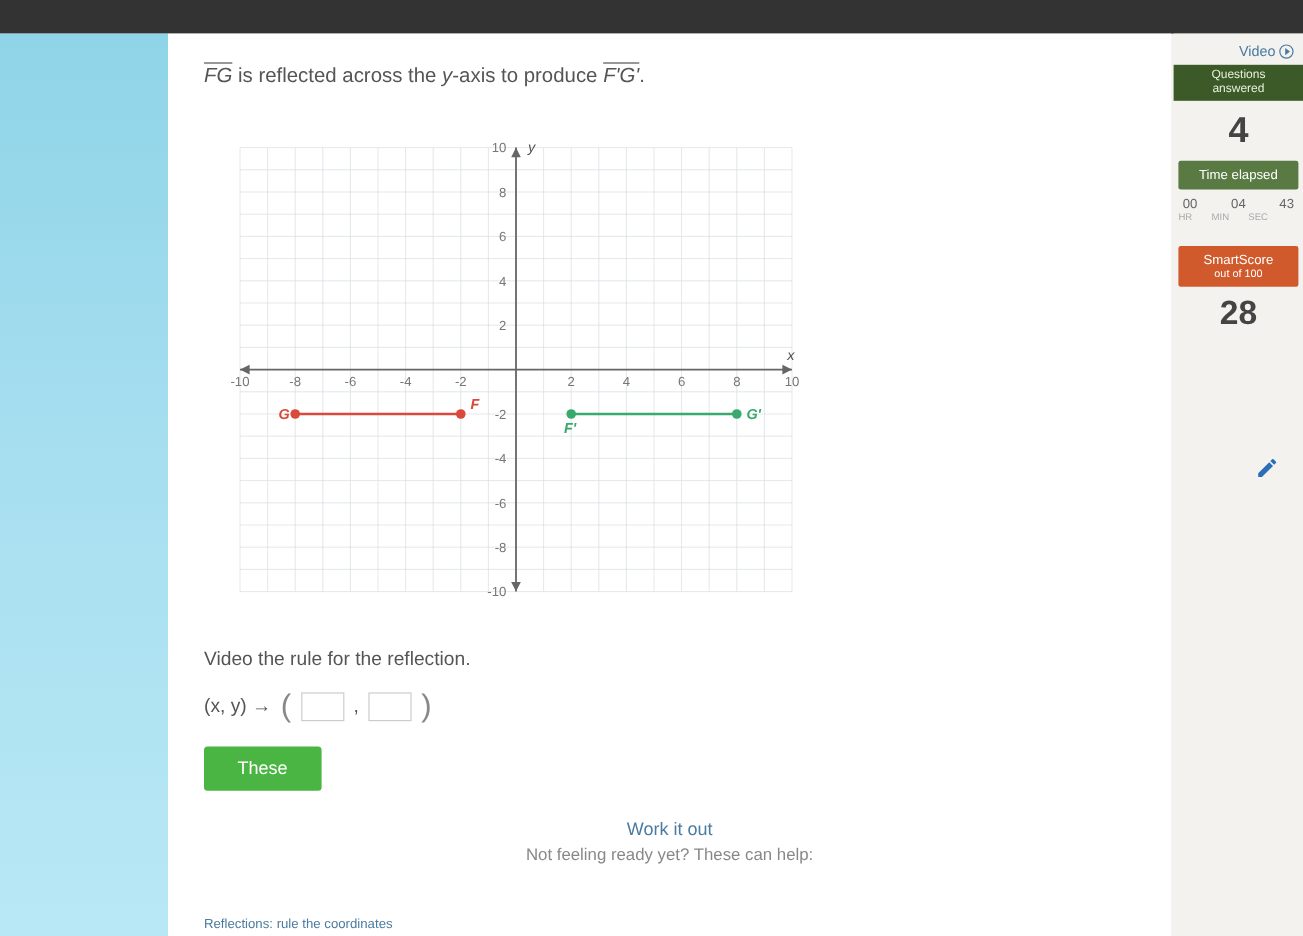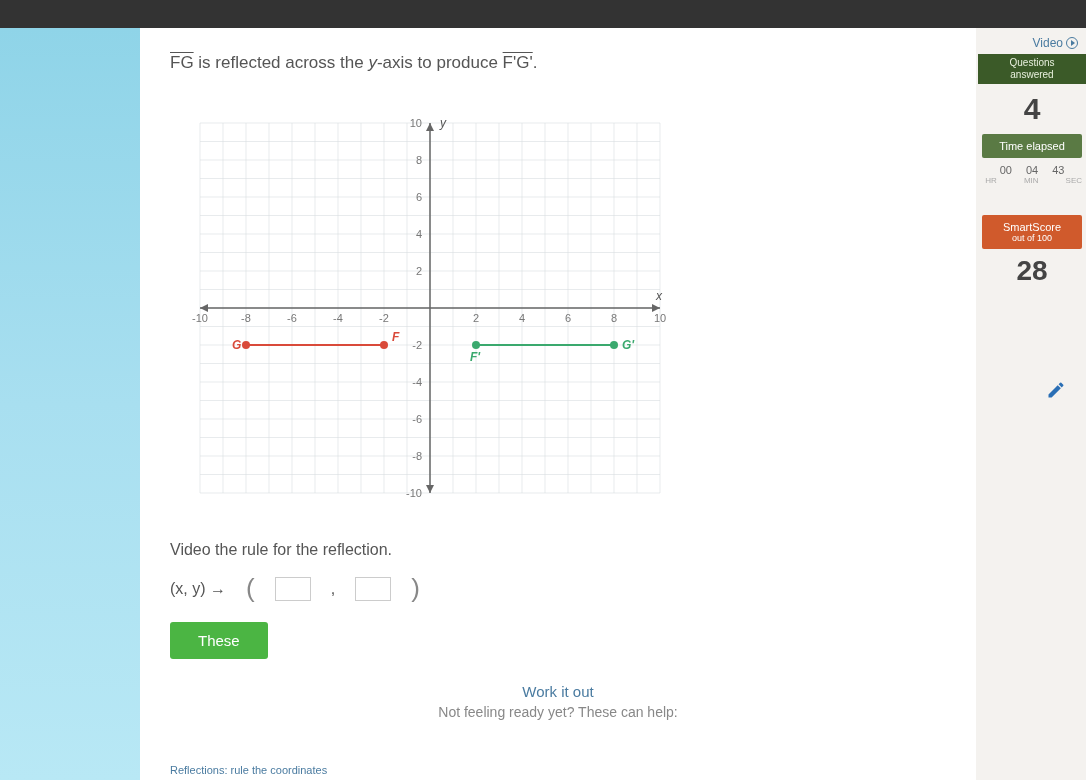--- a/index.html
+++ b/index.html
@@ -1,39 +1,39 @@
 <!DOCTYPE html>
 <html><head>
 <meta charset="utf-8">
 <style>
 *{box-sizing:border-box;margin:0;padding:0}
 body{font-family:Arial,Helvetica,sans-serif;background:#f4f2ef;width:1086px;height:780px;position:relative;overflow:hidden}
 .top-bar{position:absolute;top:0;left:0;right:0;height:28px;background:#333}
 .left-strip{position:absolute;top:28px;left:0;width:140px;height:752px;background:linear-gradient(to bottom,#8fd4e8 0%,#a8dff0 50%,#b8e8f5 100%)}
 .main{position:absolute;top:28px;left:140px;right:110px;bottom:0;background:#fff;padding:25px 30px 0 30px}
 .question{font-size:17px;color:#555;margin-bottom:20px}
-.overline{text-decoration:overline;}
+.overline{text-decoration:overline;font-style:italic}
 .graph-wrap{width:520px;height:430px;position:relative}
 .graph-wrap svg{display:block}
 .prompt{font-size:16px;color:#555;margin-top:18px}
-.rule-row{margin-top:14px;font-size:16px;color:#555;display:flex;align-items:center;gap:20px}
+.rule-row{margin-top:14px;font-size:16px;color:#555;display:flex;align-items:center;gap:8px}
 .rule-row .paren{font-size:26px;color:#888}
 .rule-row input{width:36px;height:24px;border:1px solid #ccc;text-align:center;font-size:14px}
 .submit{margin-top:18px;background:#4bb543;color:#fff;border:none;padding:10px 28px;font-size:15px;border-radius:3px;cursor:pointer}
 .help{text-align:center;margin-top:24px;color:#4a7ba0;font-size:15px}
 .help .sub{color:#888;font-size:14px;margin-top:4px}
 .right{position:absolute;top:28px;right:0;width:108px;height:752px;background:#f4f2ef;padding-top:8px}
 .video-link{font-size:12px;color:#4a7ba0;text-align:right;padding-right:8px;margin-bottom:4px;display:flex;justify-content:flex-end;align-items:center;gap:3px}
 .badge{background:#3b5a28;color:#e8f0dd;font-size:10px;padding:3px 18px;text-align:center;line-height:1.2}
 .big4{font-size:30px;font-weight:bold;color:#444;text-align:center;margin:8px 0}
 .box{margin:6px 4px;text-align:center}
 .time-box{background:#5a7a44;color:#fff;font-size:11px;padding:6px 2px;border-radius:2px}
-.time-vals{display:flex;justify-content:center;gap:14px;margin-top:6px;font-size:11px;color:#666}
-.time-units{display:flex;justify-content:flex-end;gap:27px;font-size:8px;color:#aaa}
-.smart-box{background:#d05a2c;color:#fff;font-size:11px;padding:6px 2px;border-radius:2px;margin-top:30px}
+.time-vals{display:flex;justify-content:center;gap:28px;margin-top:6px;font-size:11px;color:#666}
+.time-units{display:flex;justify-content:flex-start;gap:16px;font-size:8px;color:#aaa}
+.smart-box{background:#d05a2c;color:#fff;font-size:11px;padding:6px 2px;border-radius:2px;margin-top:20px}
 .score{font-size:28px;font-weight:bold;color:#444;text-align:center;margin-top:6px}
 .pencil{position:absolute;right:20px;bottom:380px;width:20px;height:20px}
 .footer-link{position:absolute;bottom:4px;left:170px;font-size:11px;color:#4a7ba0}
 </style>
 </head>
 <body>
 
 <div class="top-bar"></div>
 <div class="left-strip"></div>
 

